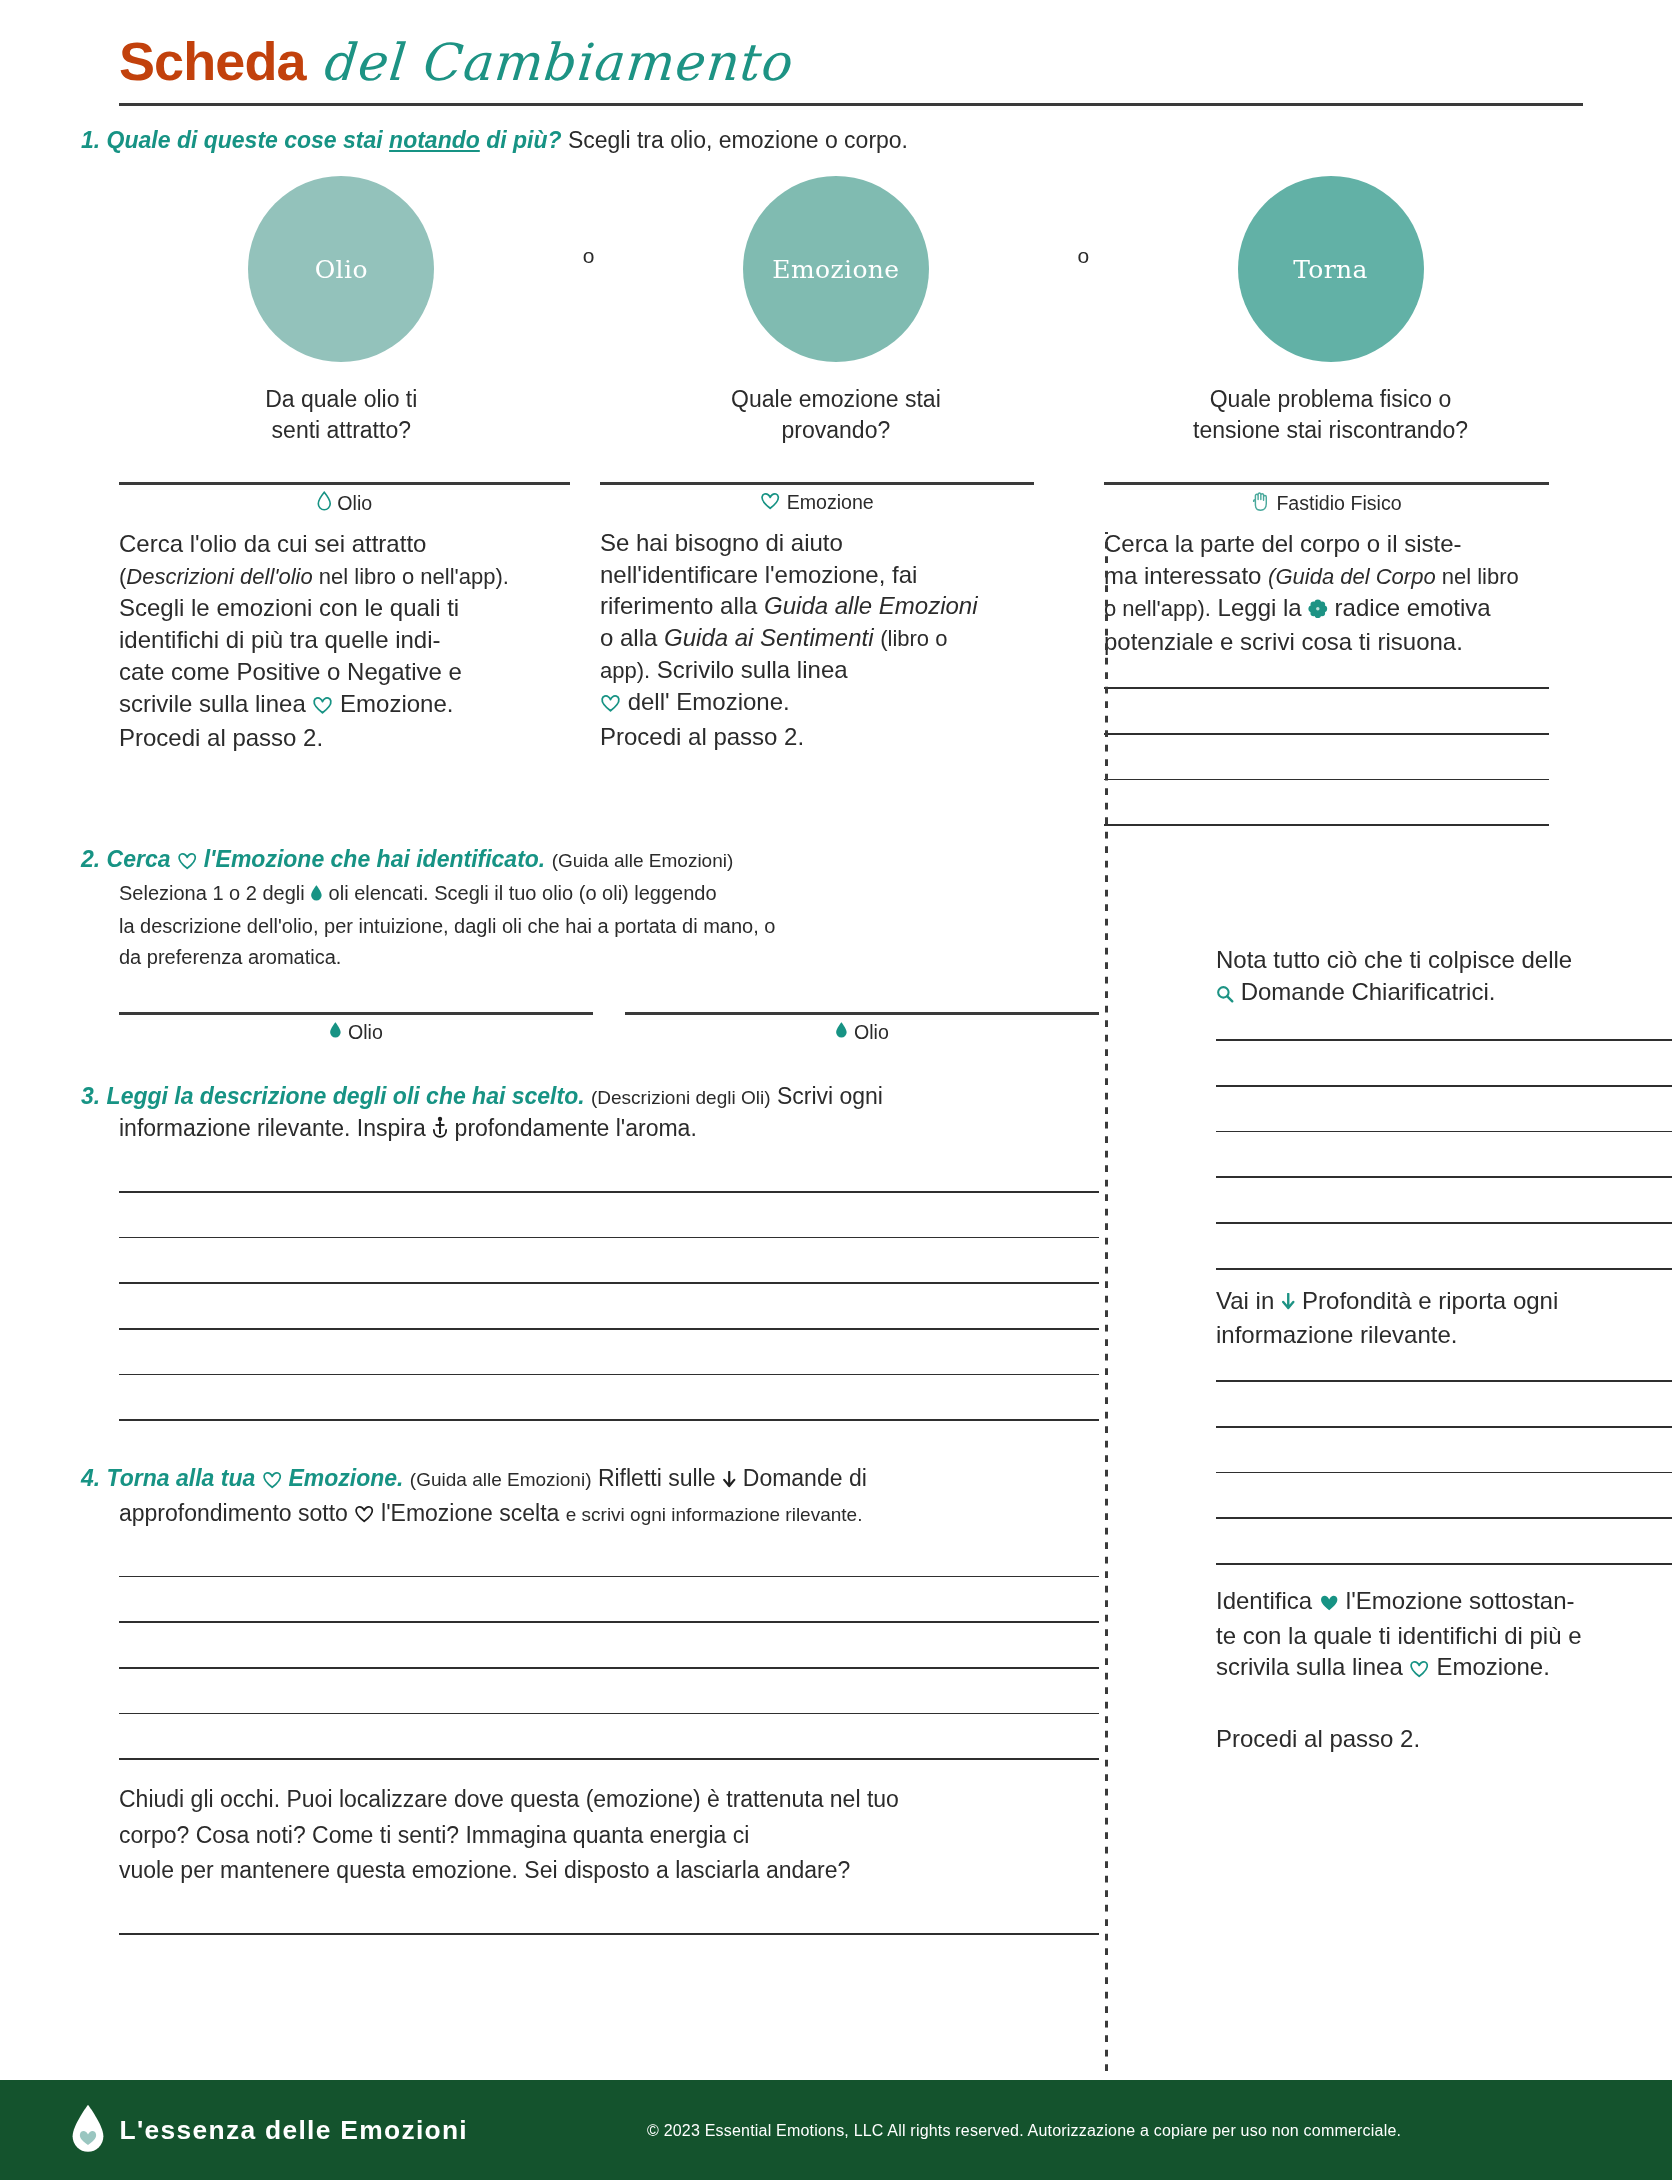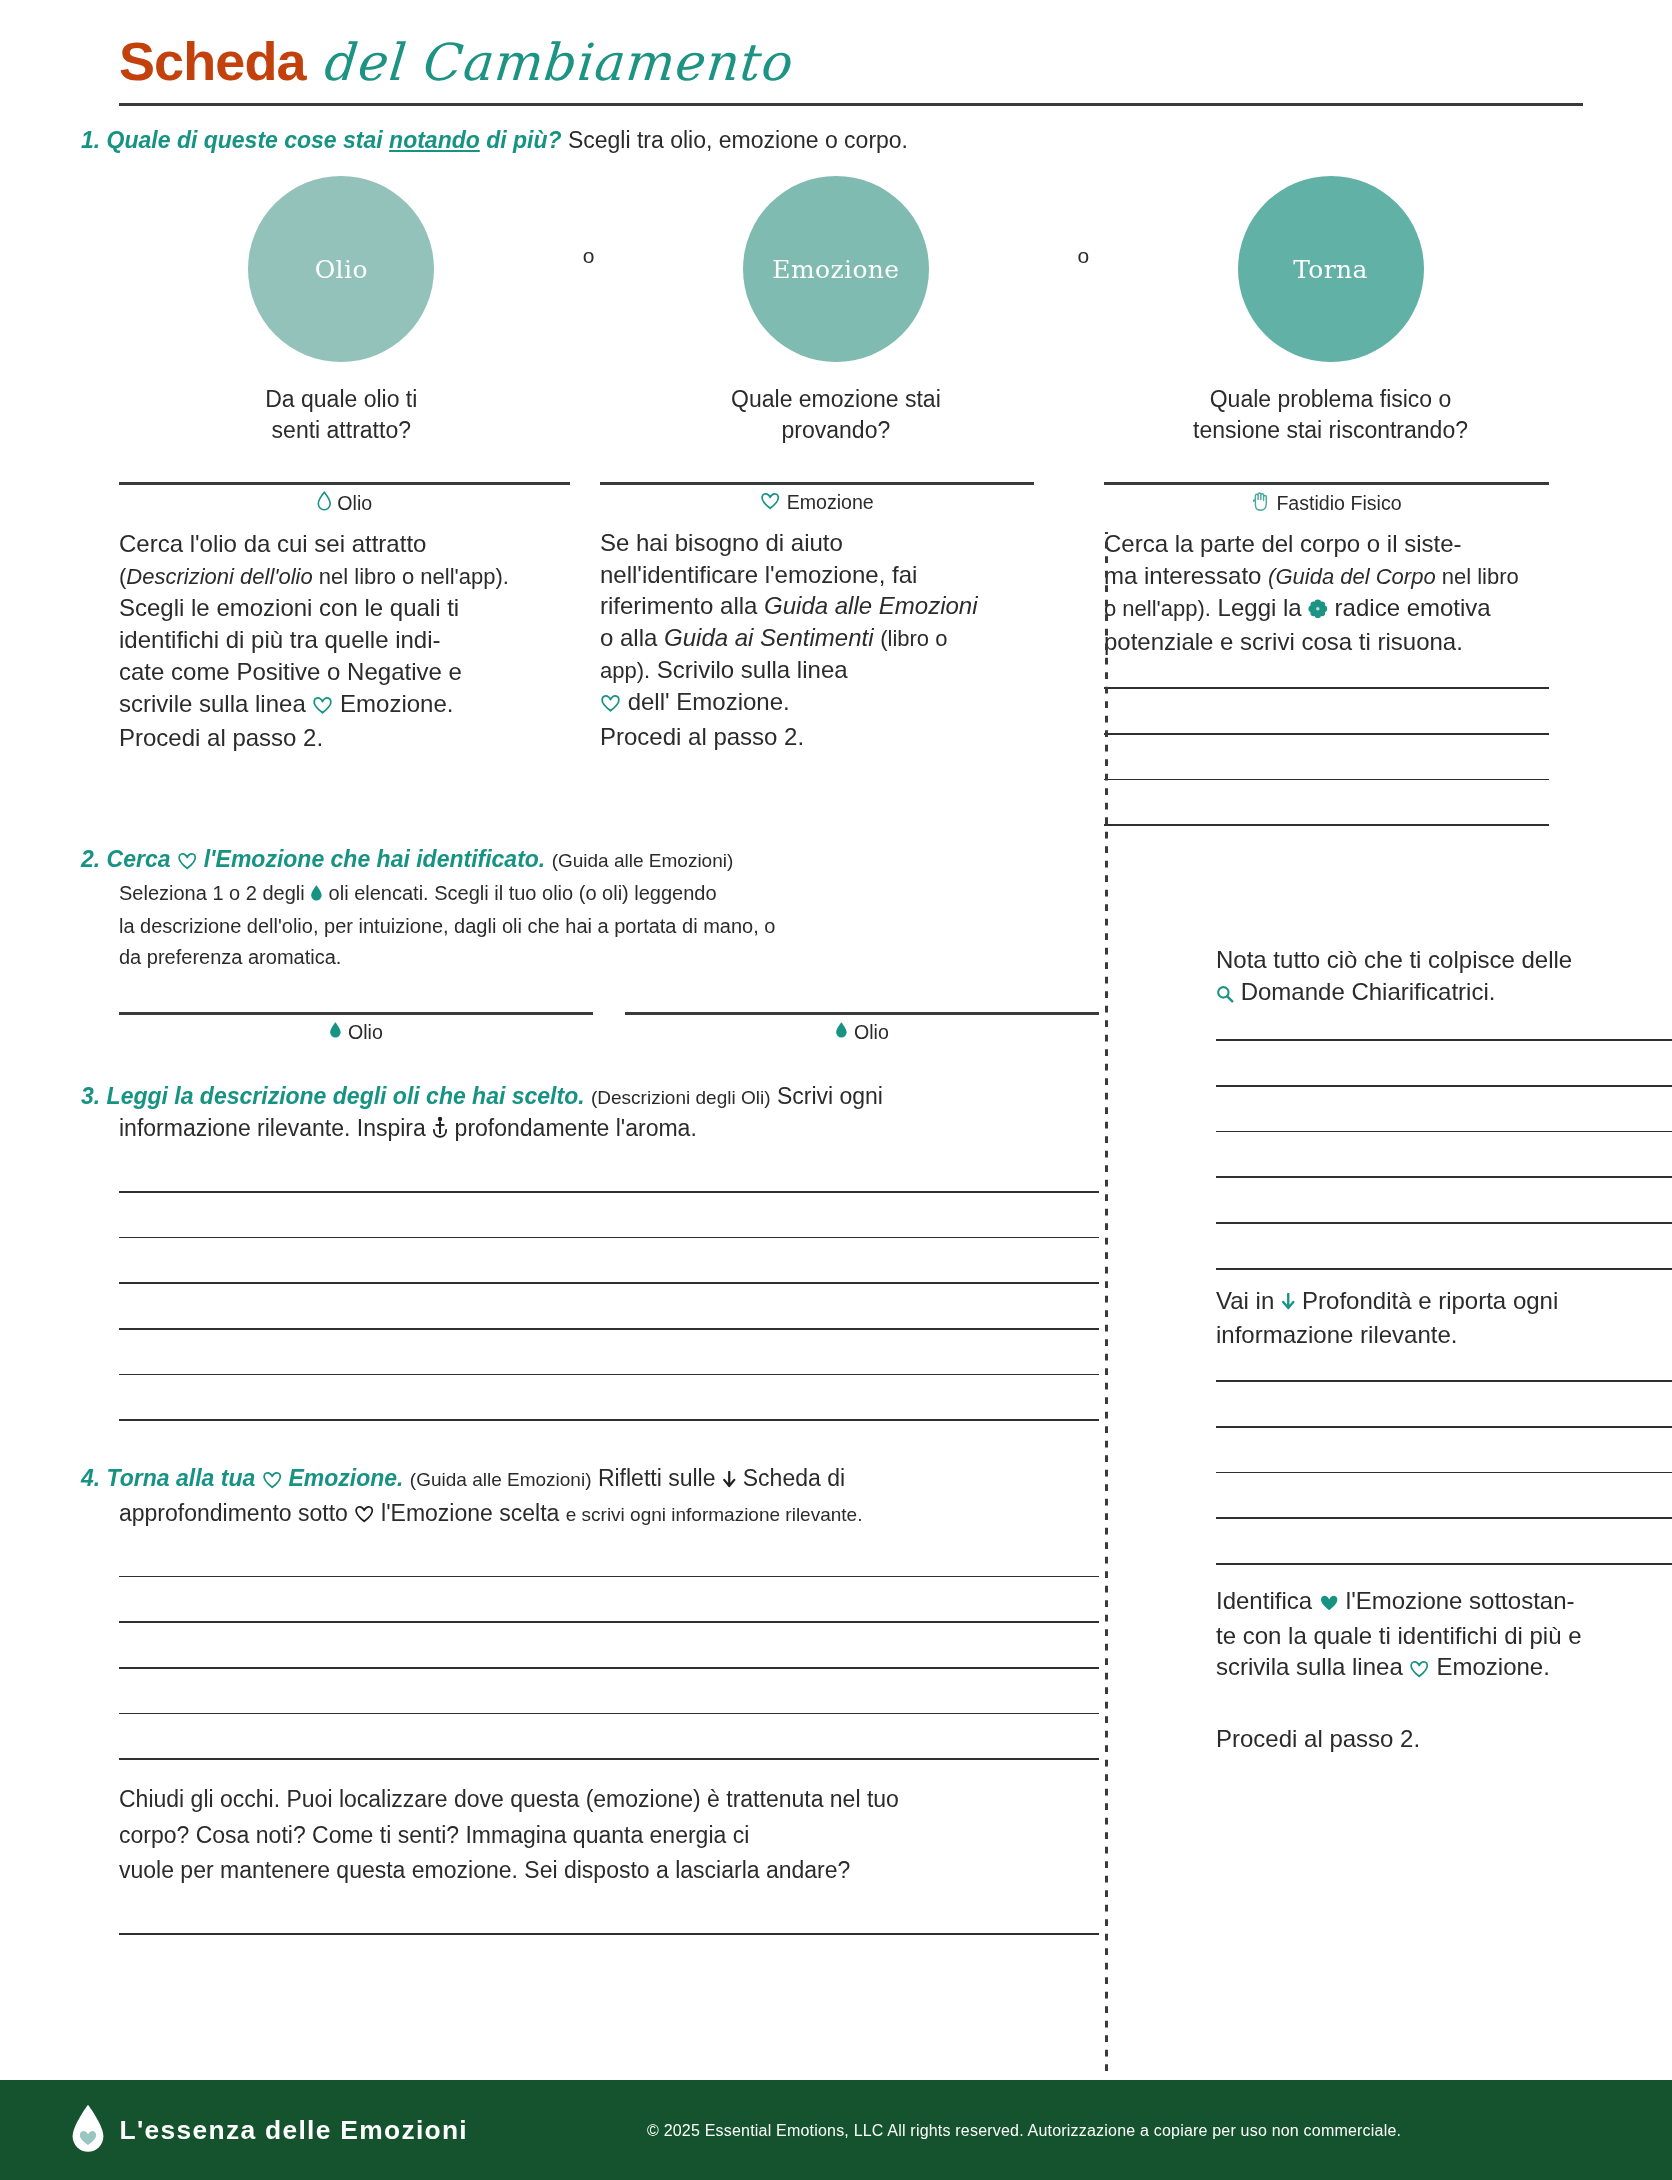--- a/index.html
+++ b/index.html
@@ -465,21 +465,21 @@
       <span class="q-num">4.</span>
       <span class="q-bold-teal">Torna alla tua </span><span class="ic"><svg width="20.4" height="19" viewBox="0 0 25 23">
             <path d="M12.5 21 C4 14.5 2 10.5 2.6 7 C3.2 3.6 7.2 2.2 10 4.4 C11 5.2 12 6.6 12.5 7.7 C13 6.6 14 5.2 15 4.4 C17.8 2.2 21.8 3.6 22.4 7 C23 10.5 21 14.5 12.5 21 z" fill="none" stroke="#179384" stroke-width="2.1" stroke-linejoin="round"></path>
           </svg></span>
       <span class="q-bold-teal">Emozione.</span>
       <span class="sm-paren">(Guida alle Emozioni)</span>
       <span>Rifletti sulle</span>
       <span class="ic"><svg width="14.5" height="18" viewBox="0 0 17 21">
             <path d="M8.5 1 V14 M2.6 10.4 L8.5 17.6 L14.4 10.4" fill="none" stroke="#1f1f1f" stroke-width="2.6" stroke-linecap="round" stroke-linejoin="round"></path>
           </svg></span>
-      <span>Scheda di</span><br>
+      <span>Domande di</span><br>
       <span style="padding-left:38px; display:inline-block;">approfondimento sotto
         <span class="ic"><svg width="20.4" height="19" viewBox="0 0 25 23">
               <path d="M12.5 21 C4 14.5 2 10.5 2.6 7 C3.2 3.6 7.2 2.2 10 4.4 C11 5.2 12 6.6 12.5 7.7 C13 6.6 14 5.2 15 4.4 C17.8 2.2 21.8 3.6 22.4 7 C23 10.5 21 14.5 12.5 21 z" fill="none" stroke="#1f1f1f" stroke-width="2.1" stroke-linejoin="round"></path>
             </svg></span>
         l'Emozione scelta <span class="sm-paren">e scrivi ogni informazione rilevante.</span></span>
     </div>
 
     <div style="padding-left:38px;">
       <div class="wline"></div>
       <div class="wline"></div>
@@ -551,17 +551,17 @@
   <div class="footer">
     <div class="footer-logo">
       <span class="ic">
         <svg width="36" height="53" viewBox="0 0 42 62">
           <path d="M21 2 C21 2 3 26 3 39 a18 18 0 0 0 36 0 C39 26 21 2 21 2 z" fill="#ffffff"></path>
           <path d="M21 49 C13 43.5 11 40.2 11.6 36.5 C12.2 33 16 31.8 18.8 34 C19.7 34.7 20.6 35.9 21 36.9 C21.4 35.9 22.3 34.7 23.2 34 C26 31.8 29.8 33 30.4 36.5 C31 40.2 29 43.5 21 49 z" fill="#9ac6c0"></path>
         </svg>
       </span>
       <span class="footer-brand">L'essenza delle Emozioni</span>
     </div>
-    <div class="footer-copy">© 2025 Essential Emotions, LLC All rights reserved. Autorizzazione a copiare per uso non commerciale.</div>
+    <div class="footer-copy">© 2023 Essential Emotions, LLC All rights reserved. Autorizzazione a copiare per uso non commerciale.</div>
   </div>
 
 </div>
 
 
 </body></html>

